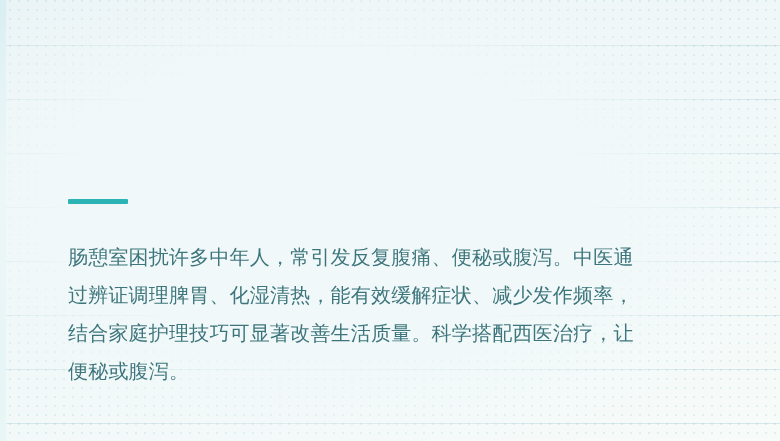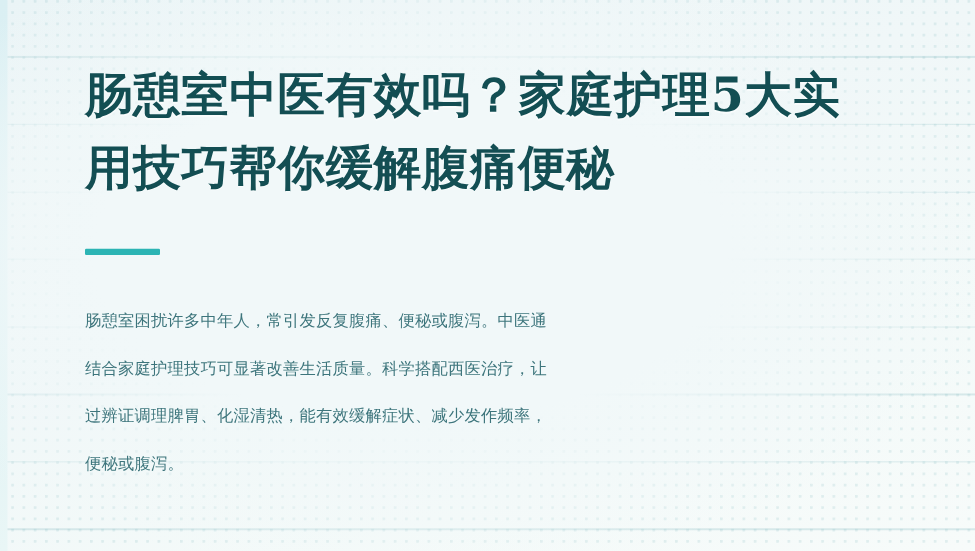--- a/index.html
+++ b/index.html
@@ -95,45 +95,41 @@
     background: #2cb4b4;
   }
 
   #summary {
     position: absolute;
     left: 68px;
     top: 238px;
     width: 680px;
     margin: 0;
     font-family: "Liberation Sans", "DejaVu Sans", sans-serif;
-    font-size: 13px;
+    font-size: 20px;
     line-height: 38px;
     color: #3d757c;
     letter-spacing: 0.2px;
   }
   #summary .bline { display: block; white-space: nowrap; }
 </style>
 </head>
 <body>
 
 <div id="card">
 
   <div id="left-edge"></div>
   <div id="texture-mask"></div>
 
   <div id="content">
 
-    <h1 id="title">
-      <span class="tline">肠憩室中医有效吗？家庭护理5大实</span>
-      <span class="tline">用技巧帮你缓解腹痛便秘</span>
-    </h1>
 
     <div id="divider"></div>
 
     <p id="summary">
       <span class="bline">肠憩室困扰许多中年人，常引发反复腹痛、便秘或腹泻。中医通</span>
+      <span class="bline">过辨证调理脾胃、化湿清热，能有效缓解症状、减少发作频率，</span>
       <span class="bline">结合家庭护理技巧可显著改善生活质量。科学搭配西医治疗，让</span>
-      <span class="bline">过辨证调理脾胃、化湿清热，能有效缓解症状、减少发作频率，</span>
       <span class="bline">便秘或腹泻。</span>
     </p>
 
   </div>
 </div>
 
 </body></html>

